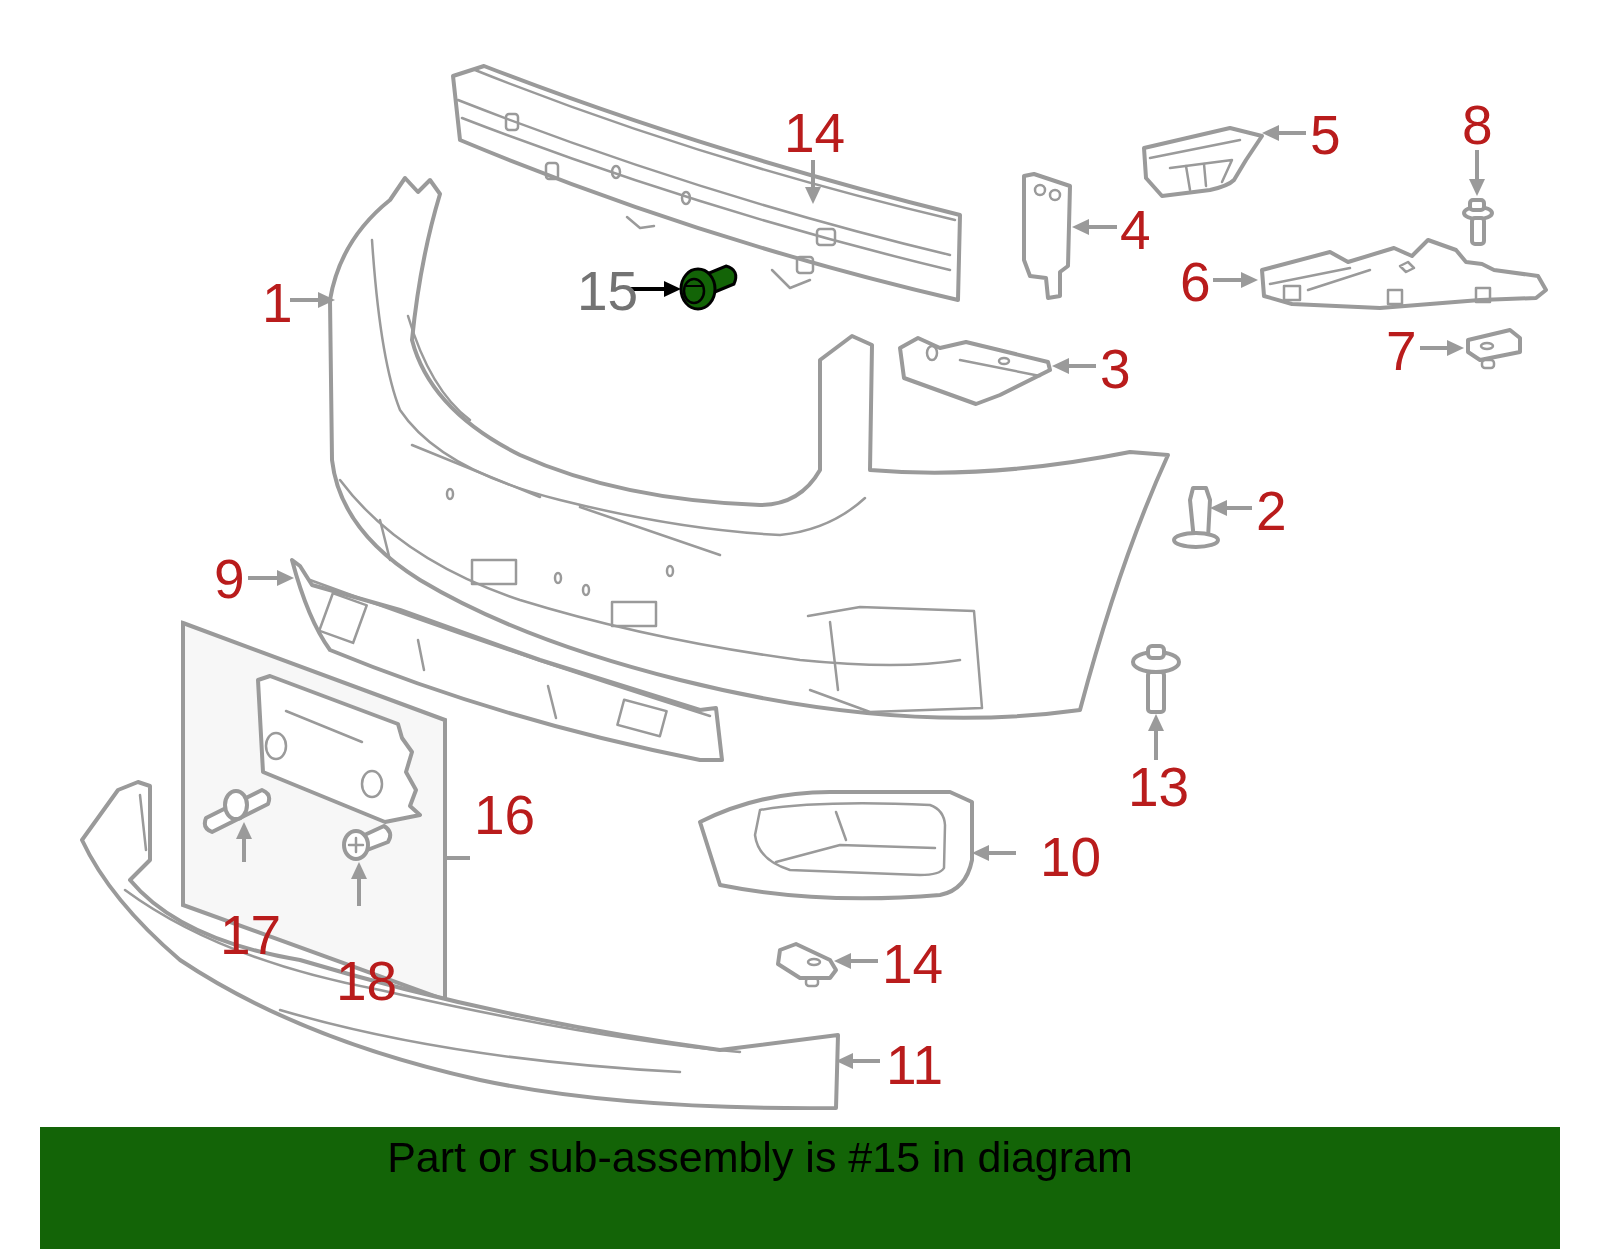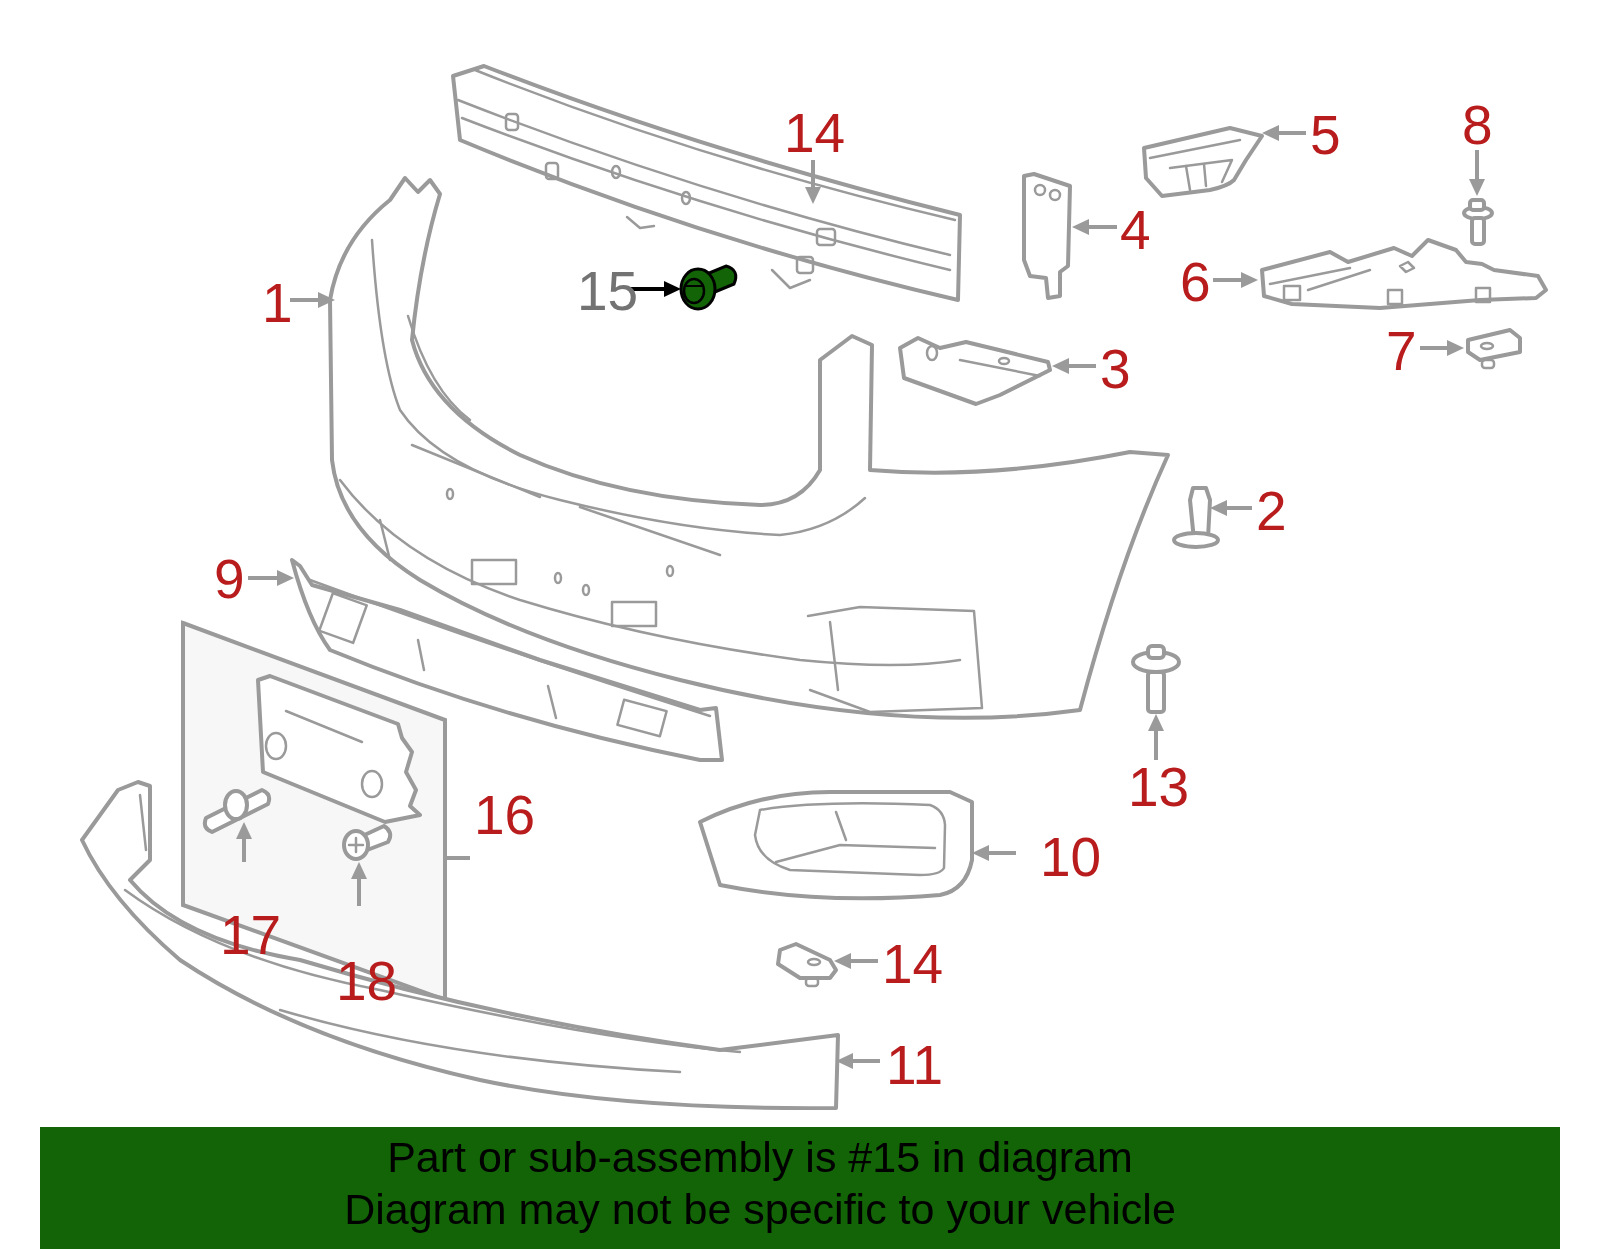--- a/index.html
+++ b/index.html
@@ -242,14 +242,13 @@
 <div class="callout" style="left:882px;top:937px;">14</div>
 <div class="callout" style="left:1128px;top:760px;">13</div>
 <div class="callout" style="left:784px;top:106px;">14</div>
 <div class="callout hl" style="left:577px;top:264px;">15</div>
 <div class="callout" style="left:474px;top:788px;">16</div>
 <div class="callout" style="left:220px;top:868px;margin-top:40px;">17</div>
 <div class="callout" style="left:336px;top:954px;">18</div>
 
 <div class="banner">
   <span class="banner-line first">Part or sub-assembly is #15 in diagram</span>
-  <span class="banner-line">Diagram may not be specific to your vehicle</span>
 </div>
 
 </body></html>

